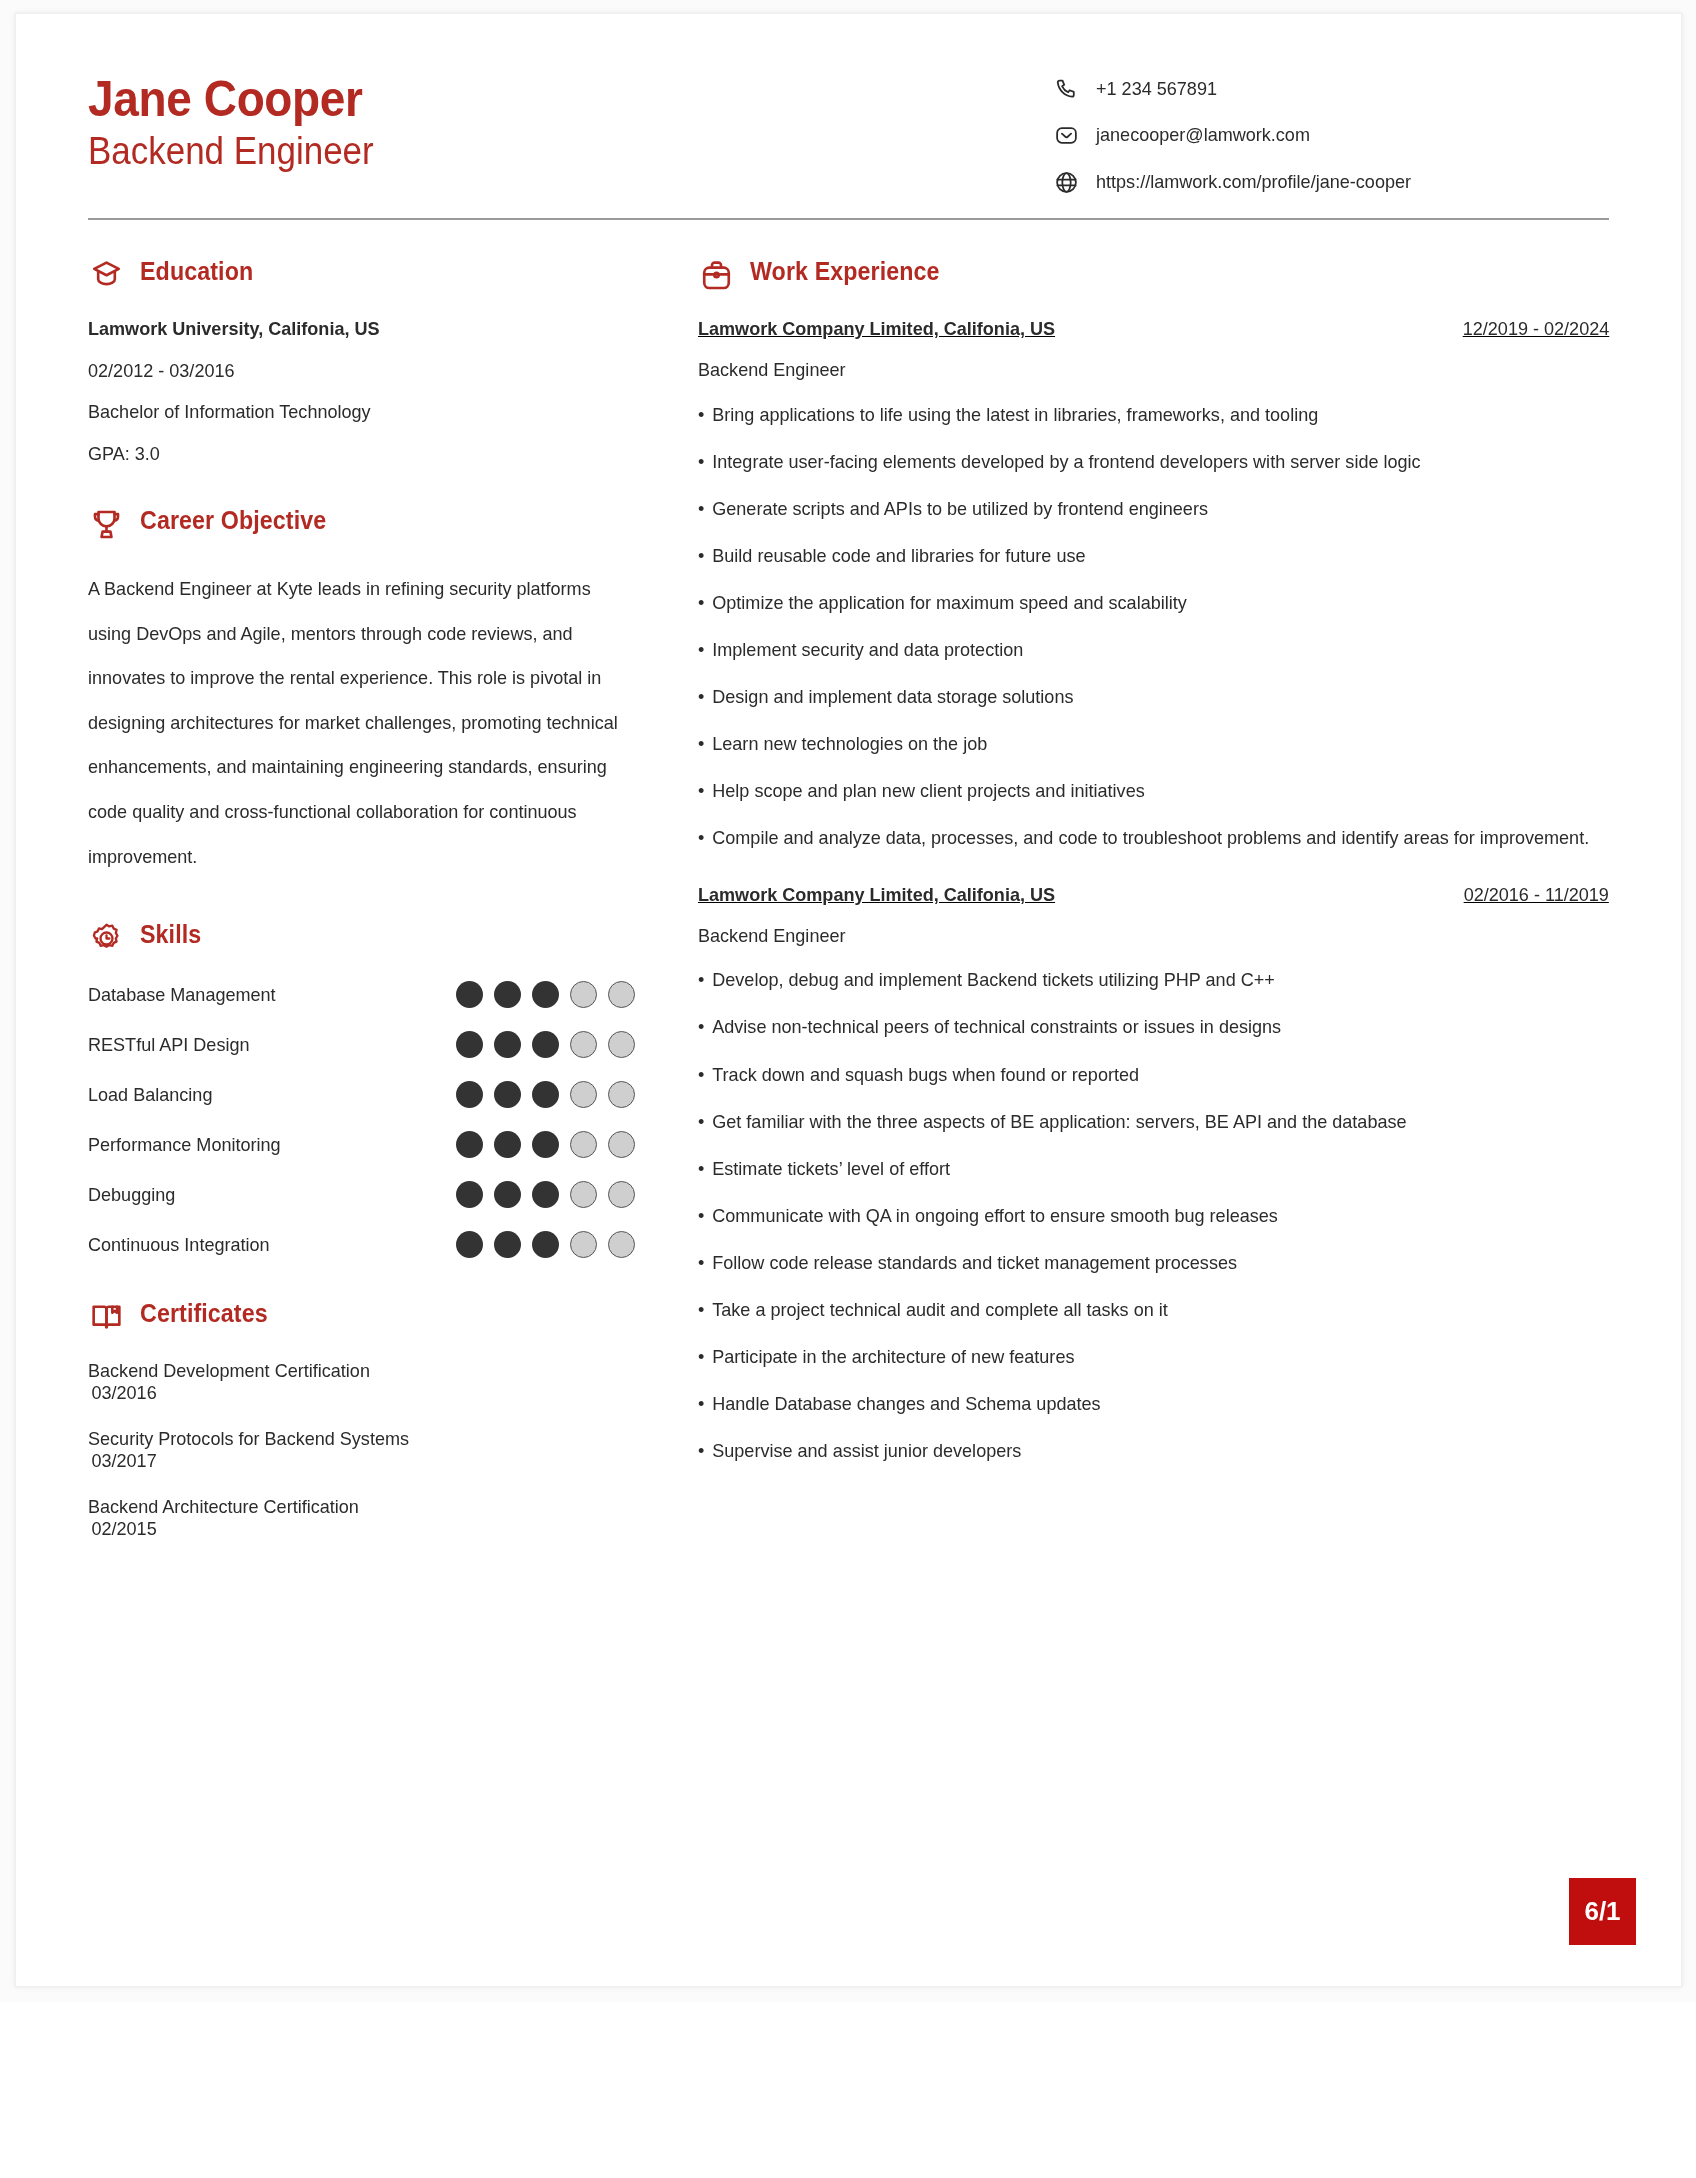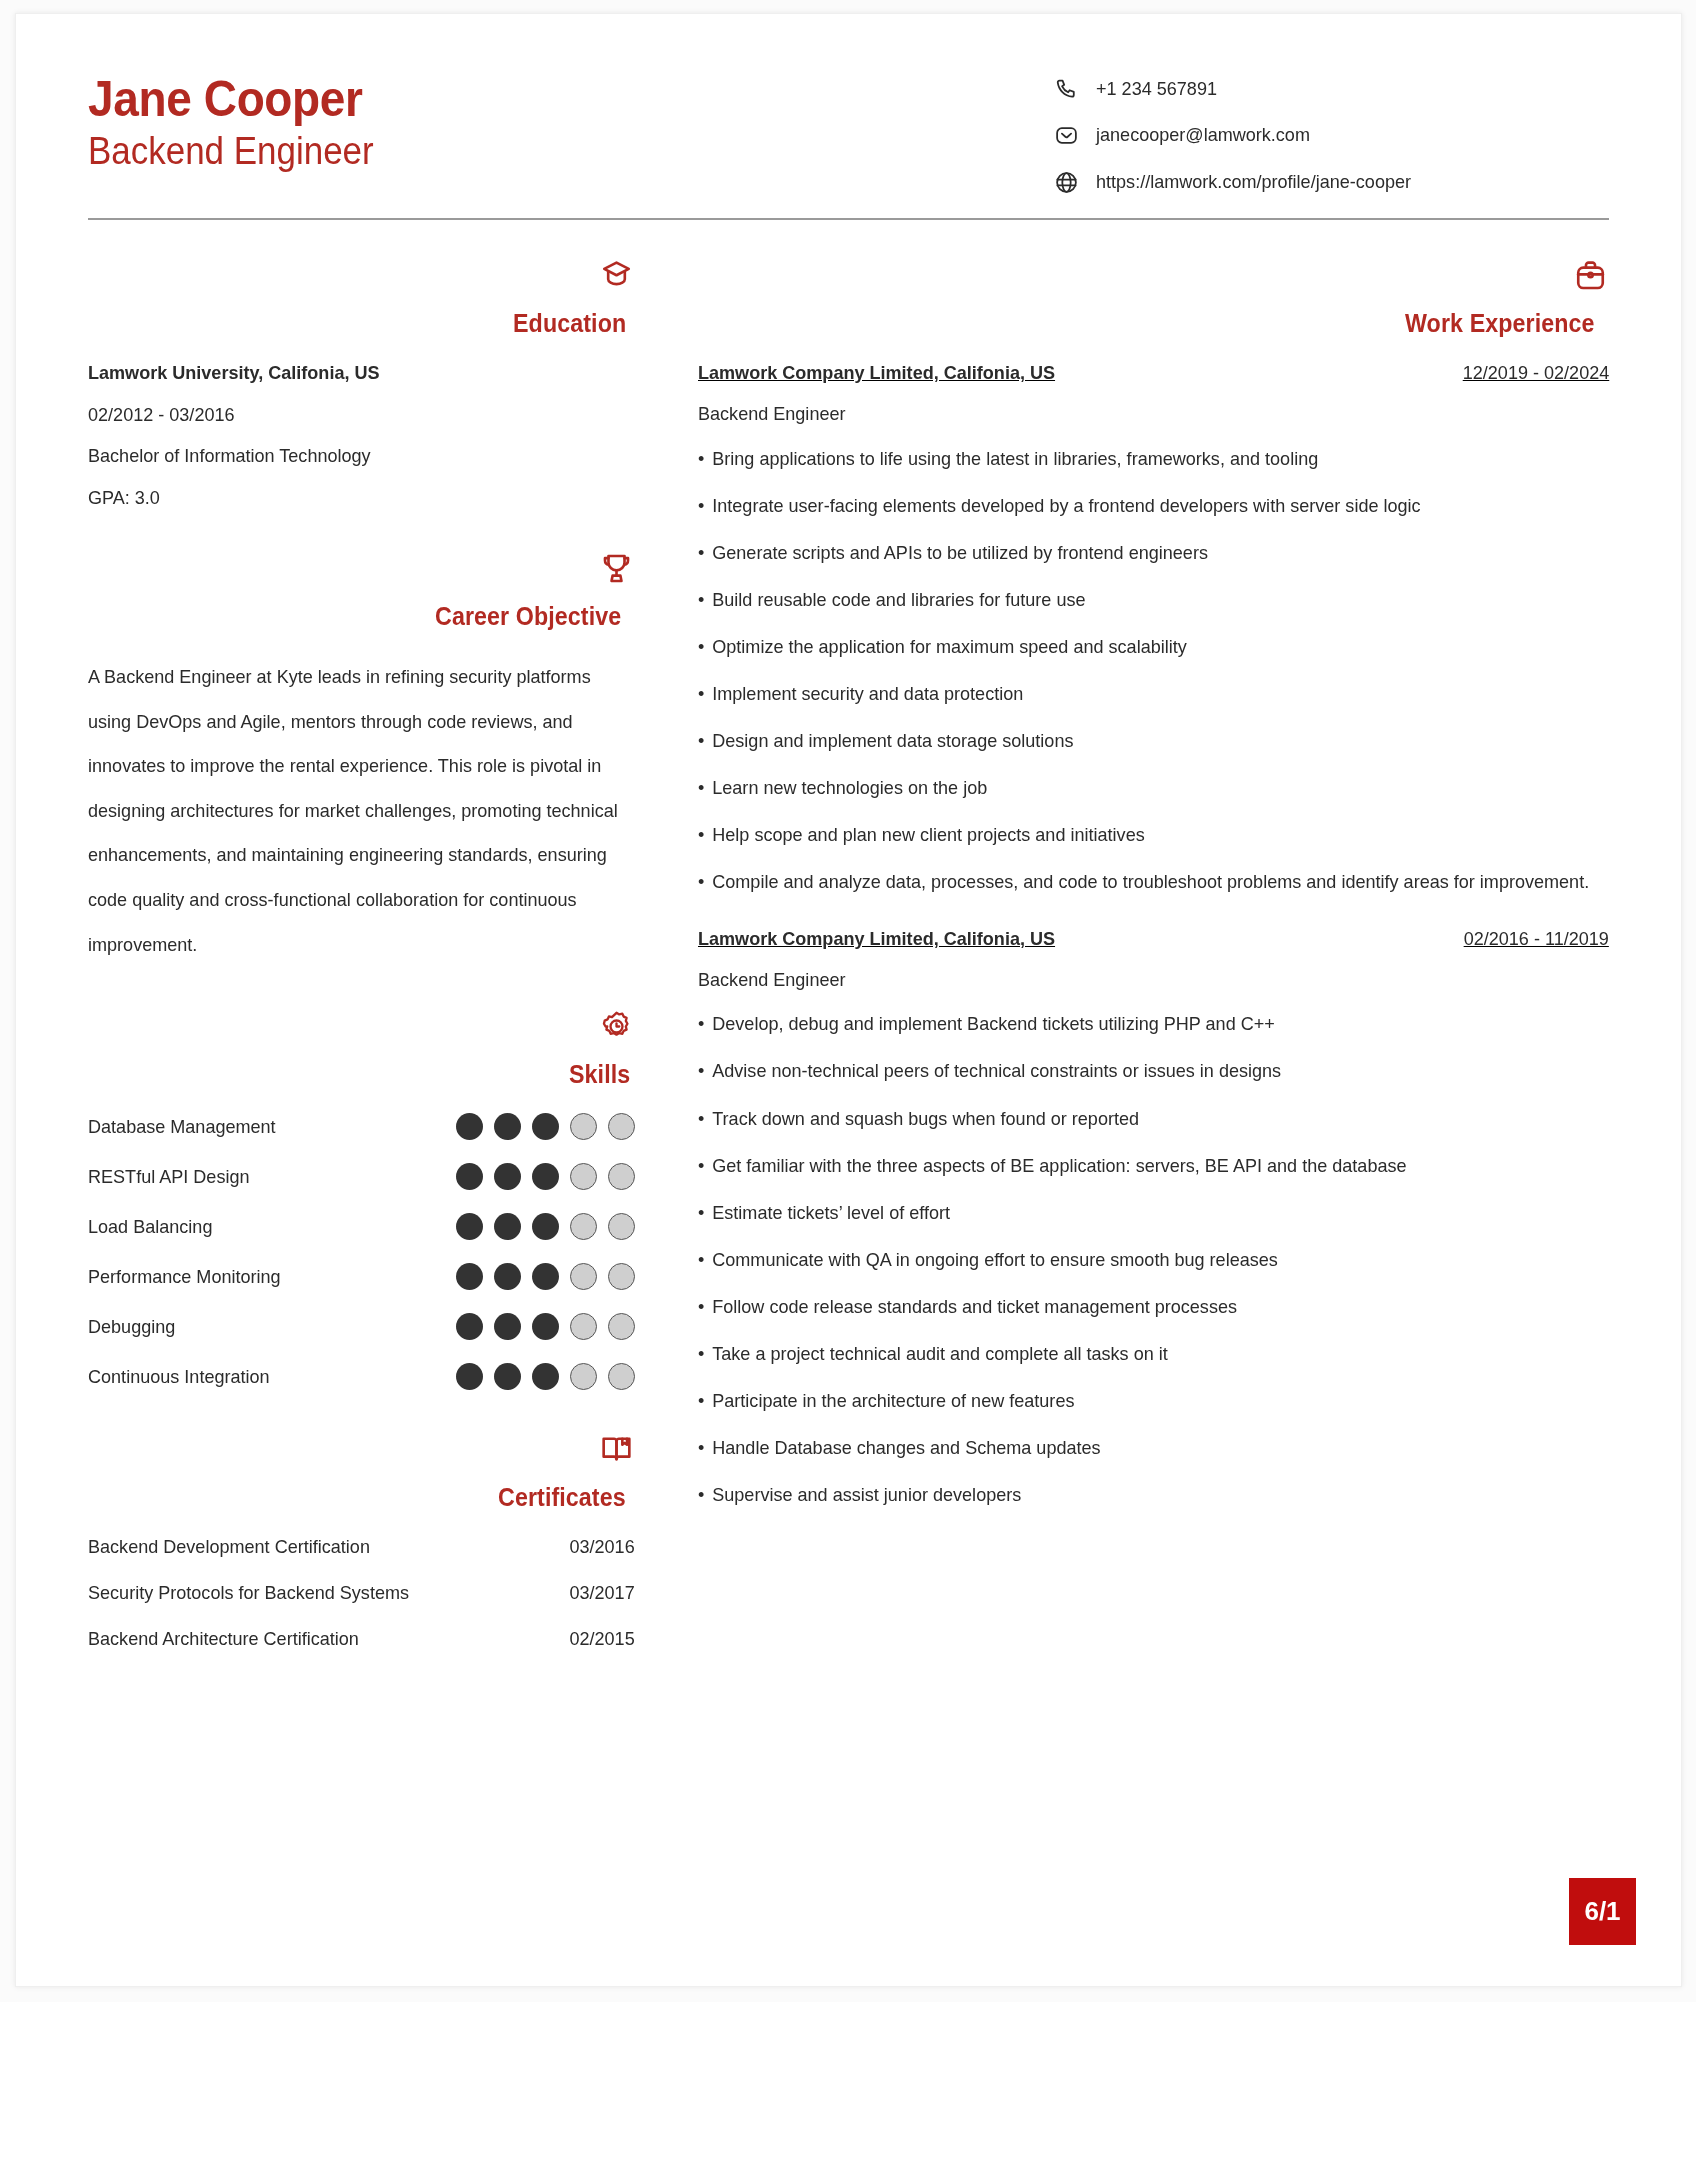--- a/index.html
+++ b/index.html
@@ -90,24 +90,23 @@
 
   
   .columns { display: flex; gap: 63px; align-items: flex-start; }
   .col-left  { width: 547px; flex: 0 0 547px; }
   .col-right { flex: 1 1 auto; }
 
   
   .section { margin-bottom: 41px; }
   .section-head {
     display: flex;
-    align-items: flex-end;
+    align-items: flex-start;
     gap: 15px;
     margin-bottom: 24px;
-    flex-direction: column;
   }
   .section-icon {
     width: 37px; height: 37px;
     flex: 0 0 37px;
     display: flex; align-items: center; justify-content: center;
   }
   .section-icon svg { width: 35px; height: 35px; display: block; }
   .section-title {
     font-size: 25px;
     font-weight: 700;
@@ -167,20 +166,21 @@
   }
   .dot.on  { background: #333333; }
   .dot.off { background: #cfcfcf; border: 1.5px solid #555555; }
 
   
   .cert-row {
     display: flex;
     justify-content: space-between;
     align-items: baseline;
     margin-bottom: 24px;
+    flex-direction: column;
   }
   .cert-row:last-child { margin-bottom: 0; }
   .cert-name {
     font-size: 19px;
     color: #2b2b2b;
     transform: scaleX(0.95);
     transform-origin: left center;
   }
   .cert-date {
     font-size: 19px;

